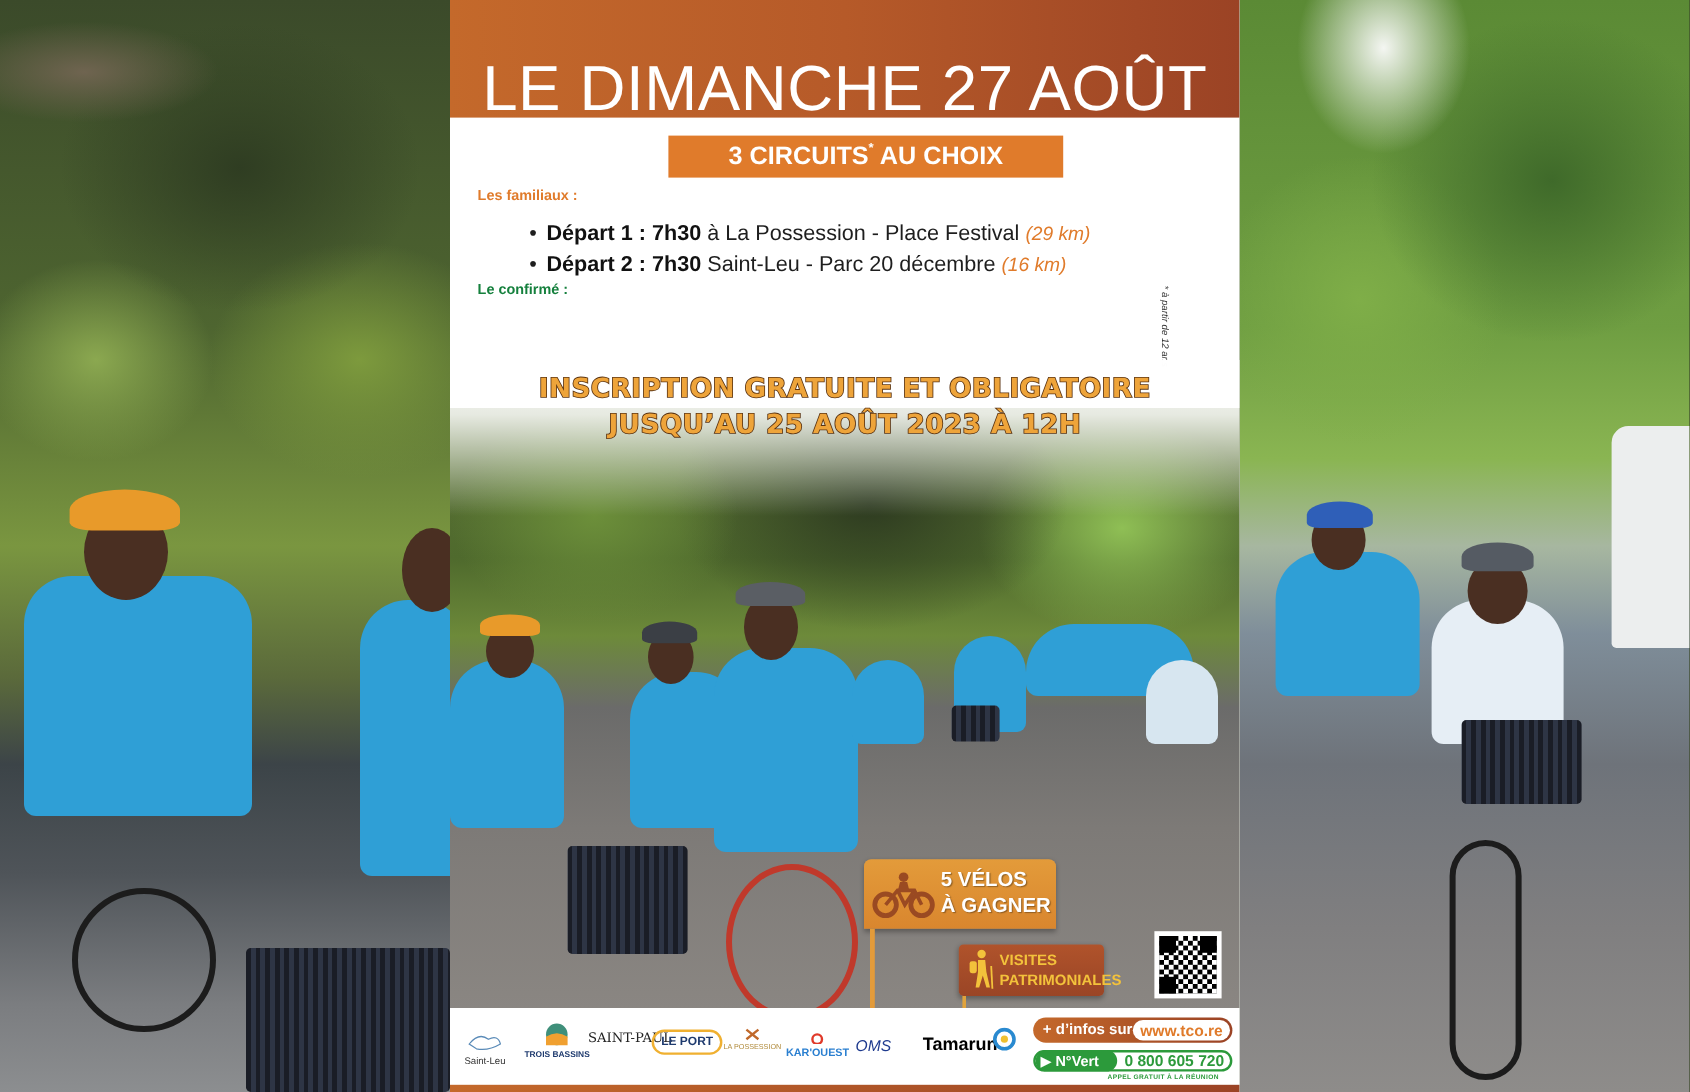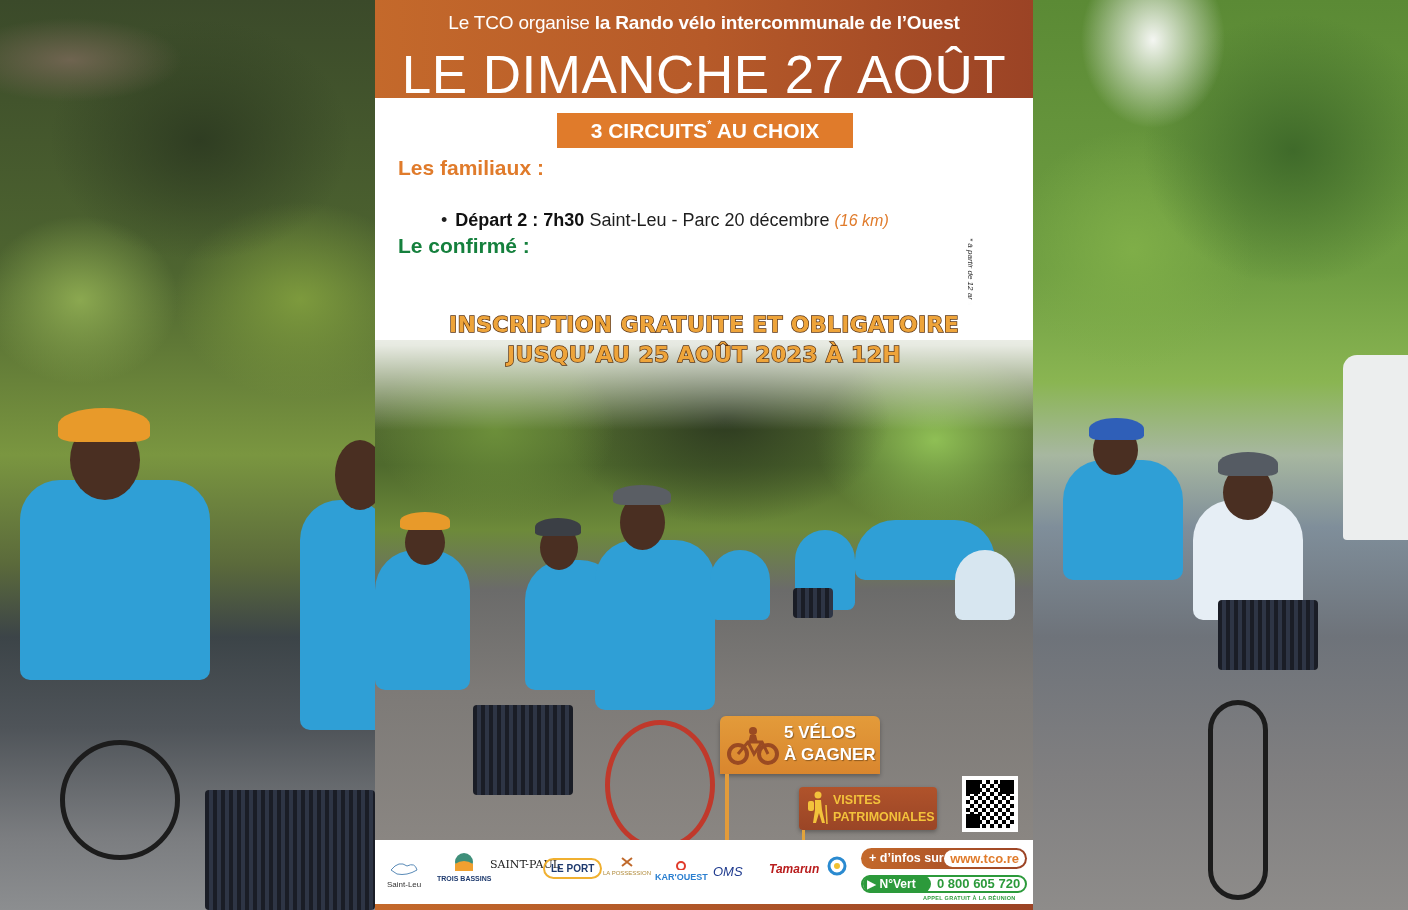--- a/index.html
+++ b/index.html
@@ -36,26 +36,26 @@
   
   .poster { position: absolute; left: 375px; top: 0; width: 658px; height: 910px; background: #ffffff; overflow: hidden; }
 
   .poster-header { position: absolute; left: 0; top: 0; width: 658px; height: 98px;
     background: linear-gradient(90deg, #c4692b 0%, #b65a29 50%, #9b4325 100%);
     text-align: center; color: #fff; }
   .header-line1 { position: absolute; top: 12px; left: 0; right: 0; font-size: 19px; letter-spacing: -0.2px; }
   .header-line1 b { font-weight: bold; }
   .header-line2 { position: absolute; top: 44px; left: 0; right: 0; font-size: 53px; font-weight: normal; letter-spacing: 0.5px; }
 
-  .circuits-box { position: absolute; left: 182px; top: 113px; width: 296px; height: 35px;
+  .circuits-box { position: absolute; left: 182px; top: 113px; width: 329px; height: 35px;
     background: #e07b2b; color: #fff; font-weight: bold; font-size: 21px;
     text-align: center; line-height: 35px; }
   .circuits-box sup { font-size: 11px; vertical-align: top; position: relative; top: -6px; }
 
-  .category { position: absolute; left: 23px; font-weight: bold; font-size: 21px; }
+  .category { position: absolute; left: 23px; font-weight: bold; font-size: 12px; }
   .cat-familiaux { top: 156px; color: #e07b2b; }
   .cat-confirme  { top: 234px; color: #15803d; }
 
   .depart { position: absolute; left: 66px; font-size: 18px; color: #1e1e1e; white-space: nowrap; }
   .depart .bullet { margin-right: 8px; }
   .depart b { font-weight: bold; color: #111; }
   .depart .dist { color: #e07b2b; font-style: italic; font-size: 16px; }
   .d1 { top: 184px; } .d2 { top: 210px; } .d3 { top: 263px; }
 
   .age-note { position: absolute; left: 600px; top: 238px; font-size: 8px; font-style: italic; color: #333;
@@ -79,21 +79,21 @@
 
   
   .prize-box { position: absolute; left: 345px; top: 716px; width: 160px; height: 58px;
     background: linear-gradient(180deg,#e39b3a,#d9862e); border-radius: 6px 6px 0 0;
     box-shadow: 0 2px 4px rgba(0,0,0,0.3); }
   .prize-pole { position: absolute; left: 350px; top: 774px; width: 4px; height: 66px; background: #e39b3a; }
   .prize-text { position: absolute; left: 64px; top: 6px; color: #fff; font-weight: bold; font-size: 17px; line-height: 22px;
     text-shadow: 1px 1px 1px rgba(0,0,0,0.35); }
   .bike-icon { position: absolute; left: 6px; top: 10px; }
 
-  .visit-box { position: absolute; left: 424px; top: 787px; width: 138px; height: 43px;
+  .visit-box { position: absolute; left: 424px; top: 787px; width: 121px; height: 43px;
     background: linear-gradient(180deg,#b0532b,#9a4526); border-radius: 4px;
     box-shadow: 0 2px 4px rgba(0,0,0,0.3); }
   .visit-pole { position: absolute; left: 427px; top: 830px; width: 3px; height: 12px; background: #e0a33c; }
   .visit-text { position: absolute; left: 34px; top: 5px; color: #f3c23b; font-weight: bold; font-size: 12.5px; line-height: 17px; }
   .hiker-icon { position: absolute; left: 6px; top: 4px; }
 
   .qr { position: absolute; left: 587px; top: 776px; width: 56px; height: 56px; background: #fff; padding: 4px; }
   .qr-inner { width: 100%; height: 100%;
     background:
       linear-gradient(#000,#000) 0 0/14px 14px no-repeat,
@@ -147,31 +147,31 @@
     <div class="head" style="left:190px;top:465px;width:50px;height:55px;"></div>
     <div class="helmet" style="left:185px;top:452px;width:60px;height:24px;background:#555b63;"></div>
     <div class="basket" style="left:185px;top:600px;width:100px;height:70px;"></div>
     <div class="wheel" style="left:175px;top:700px;width:60px;height:200px;border-radius:30px;"></div>
   </div>
 </div>
 
 <div class="poster">
 
   <div class="poster-header">
-    <div class="header-line1">
-      <span>Le TCO organise </span><b>la Rando vélo intercommunale de l’Ouest</b>
-    </div>
     <div class="header-line2">LE DIMANCHE 27 AOÛT 2023</div>
   </div>
 
   <div class="circuits-box">
     <span>3 CIRCUITS</span><sup>*</sup><span> AU CHOIX</span>
   </div>
 
   <div class="category cat-familiaux">Les familiaux :</div>
+  <div class="depart d1">
+    <span class="bullet">•</span><b>Départ 1 : 7h30</b><span> à La Possession - Place Festival </span><span class="dist">(29 km)</span>
+  </div>
   <div class="depart d2">
     <span class="bullet">•</span><b>Départ 2 : 7h30</b><span> Saint-Leu - Parc 20 décembre </span><span class="dist">(16 km)</span>
   </div>
   <div class="category cat-confirme">Le confirmé :</div>
 
   <div class="age-note">* à partir de 12 ans</div>
 
   <div class="poster-photo">
     <div class="rider">
       <div class="shirt" style="left:0px;top:210px;width:95px;height:140px;"></div>
@@ -258,21 +258,21 @@
     </div>
     <div class="logo" style="left:280px;top:20px;font-size:9px;font-weight:bold;color:#2a7fd0;">
       <svg class="mark" width="16" height="10" viewBox="0 0 16 10">
           <circle cx="8" cy="6" r="4" fill="none" stroke="#e03a2a" stroke-width="2"></circle>
         </svg>
       <span>KAR'OUEST</span>
     </div>
     <div class="logo" style="left:338px;top:24px;font-size:13px;font-style:italic;font-weight:normal;color:#1e3a8e;">
       <span>OMS</span>
     </div>
-    <div class="logo" style="left:394px;top:22px;font-size:12px;font-weight:bold;color:#b91c1c;font-style:italic;">
+    <div class="logo" style="left:394px;top:22px;font-size:15px;font-weight:bold;color:#000000;">
       <span>Tamarun</span>
     </div>
     <div class="logo" style="left:452px;top:16px;">
       <svg class="mark" width="20" height="20" viewBox="0 0 20 20">
           <circle cx="10" cy="10" r="8" fill="none" stroke="#2a8ad0" stroke-width="3"></circle>
           <circle cx="10" cy="10" r="3" fill="#f0c030"></circle>
         </svg>
     </div>
 
     <div class="info-pill">

